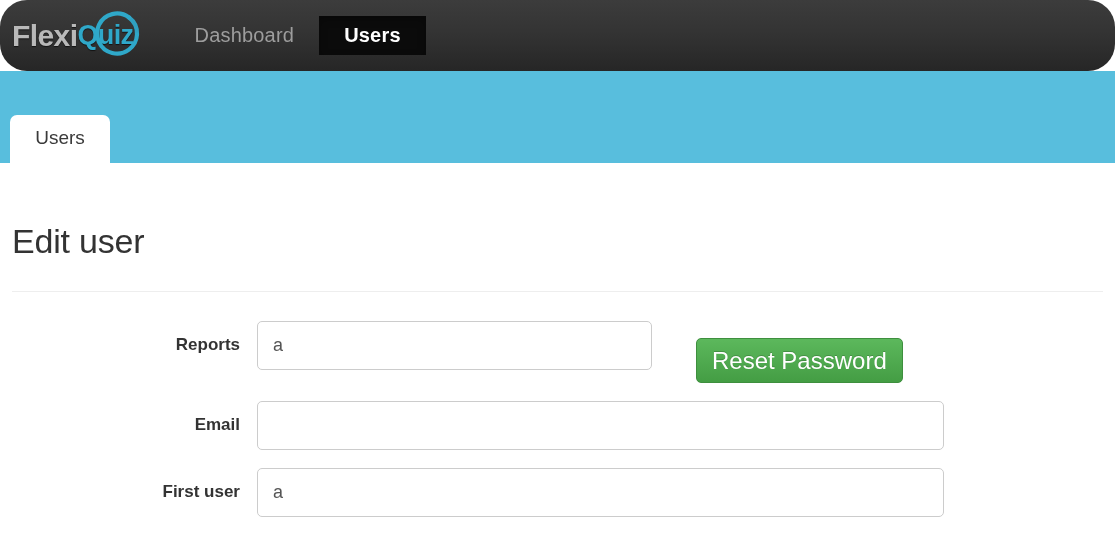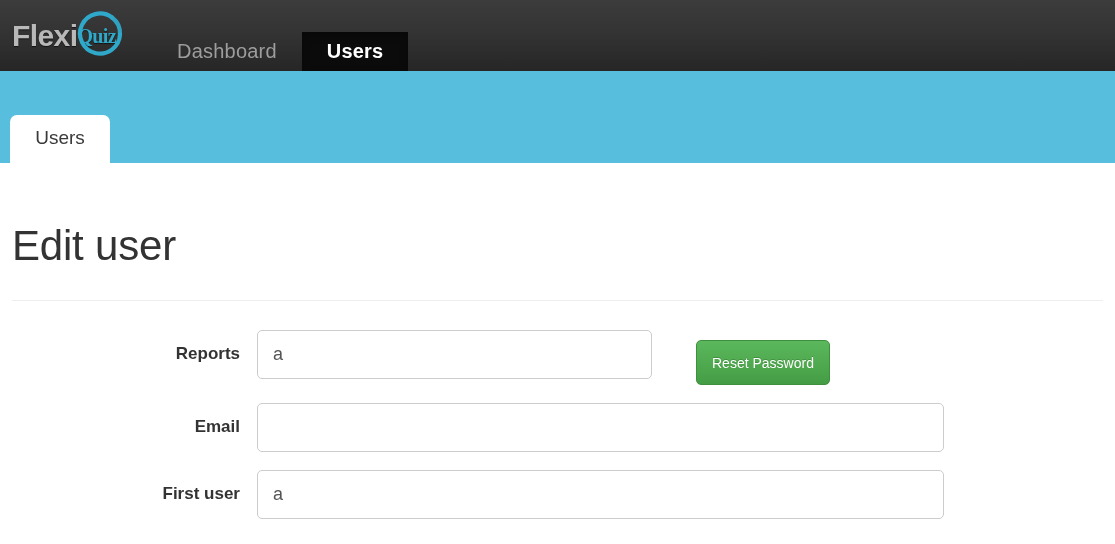--- a/index.html
+++ b/index.html
@@ -13,22 +13,23 @@
     font-family: "Liberation Sans", sans-serif;
     overflow: hidden;
   }
 
   
   .navbar {
     position: relative;
     height: 71px;
     background: linear-gradient(to bottom, #3c3c3c 0%, #333333 48%, #262626 100%);
     display: flex;
-    align-items: flex-end;
-    box-sizing: border-box;
+    align-items: center;
+    box-sizing: border-box;
+    border-radius: 27px;
   }
   .brand {
     display: flex;
     align-items: center;
     padding: 0 14px 0 12px;
     height: 100%;
     box-sizing: border-box;
     text-decoration: none;
   }
   .brand-logo {
@@ -39,27 +40,26 @@
   }
   .brand-flexi {
     font-size: 30px;
     font-weight: bold;
     color: #b9b9b9;
     letter-spacing: -0.6px;
     line-height: 1;
     text-shadow: 0 1px 1px rgba(0,0,0,0.6);
   }
   .brand-quiz {
-    font-size: 20px;
+    font-size: 27px;
     font-weight: bold;
     color: #2fa8c9;
     letter-spacing: -0.6px;
     line-height: 1;
     text-shadow: 0 1px 1px rgba(0,0,0,0.6);
-    font-family: Liberation Serif, serif;
   }
   .brand-ring {
     position: absolute;
     right: -12px;
     top: 50%;
     transform: translateY(-50%);
     width: 52px;
     height: 52px;
     pointer-events: none;
   }
@@ -115,21 +115,21 @@
     text-align: center;
     padding: 13px 24px 14px 24px;
   }
 
   
   .content {
     padding: 0 12px;
     box-sizing: border-box;
   }
   .page-title {
-    font-size: 42px;
+    font-size: 34px;
     color: #333333;
     font-weight: normal;
     margin: 0;
     padding: 60px 0 0 0;
     line-height: 1.1;
     letter-spacing: -0.2px;
   }
   .divider {
     height: 1px;
     background: #eeeeee;
@@ -172,28 +172,28 @@
     padding: 0 15px;
     font-family: "Liberation Sans", sans-serif;
     outline: none;
   }
   .text-input.narrow { width: 395px; }
   .text-input.wide   { width: 687px; }
   .text-input::placeholder { color: #a9a9a9; }
 
   .btn-reset {
     margin-left: 44px;
-    margin-top: 10px;
+    margin-top: 17px;
     height: 45px;
     padding: 0 15px;
     border: 1px solid #3e8f3e;
     border-radius: 5px;
     background: linear-gradient(to bottom, #5cb85c 0%, #449d44 100%);
     color: #ffffff;
-    font-size: 14px;
+    font-size: 24px;
     font-family: "Liberation Sans", sans-serif;
     cursor: pointer;
     text-shadow: 0 -1px 0 rgba(0,0,0,0.18);
     line-height: 1;
     white-space: nowrap;
   }
 </style>
 </head>
 <body>
 

